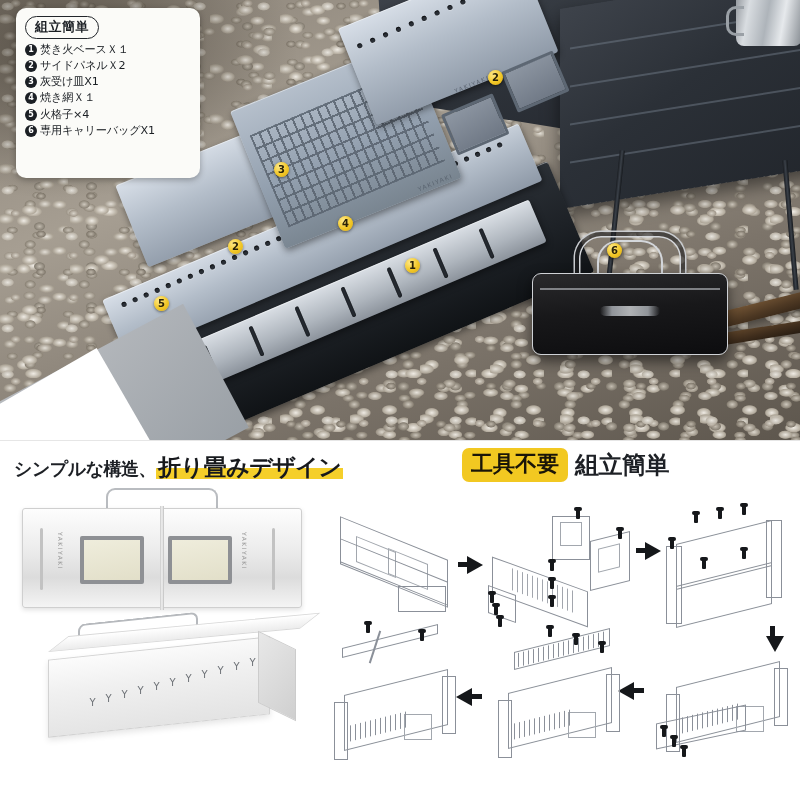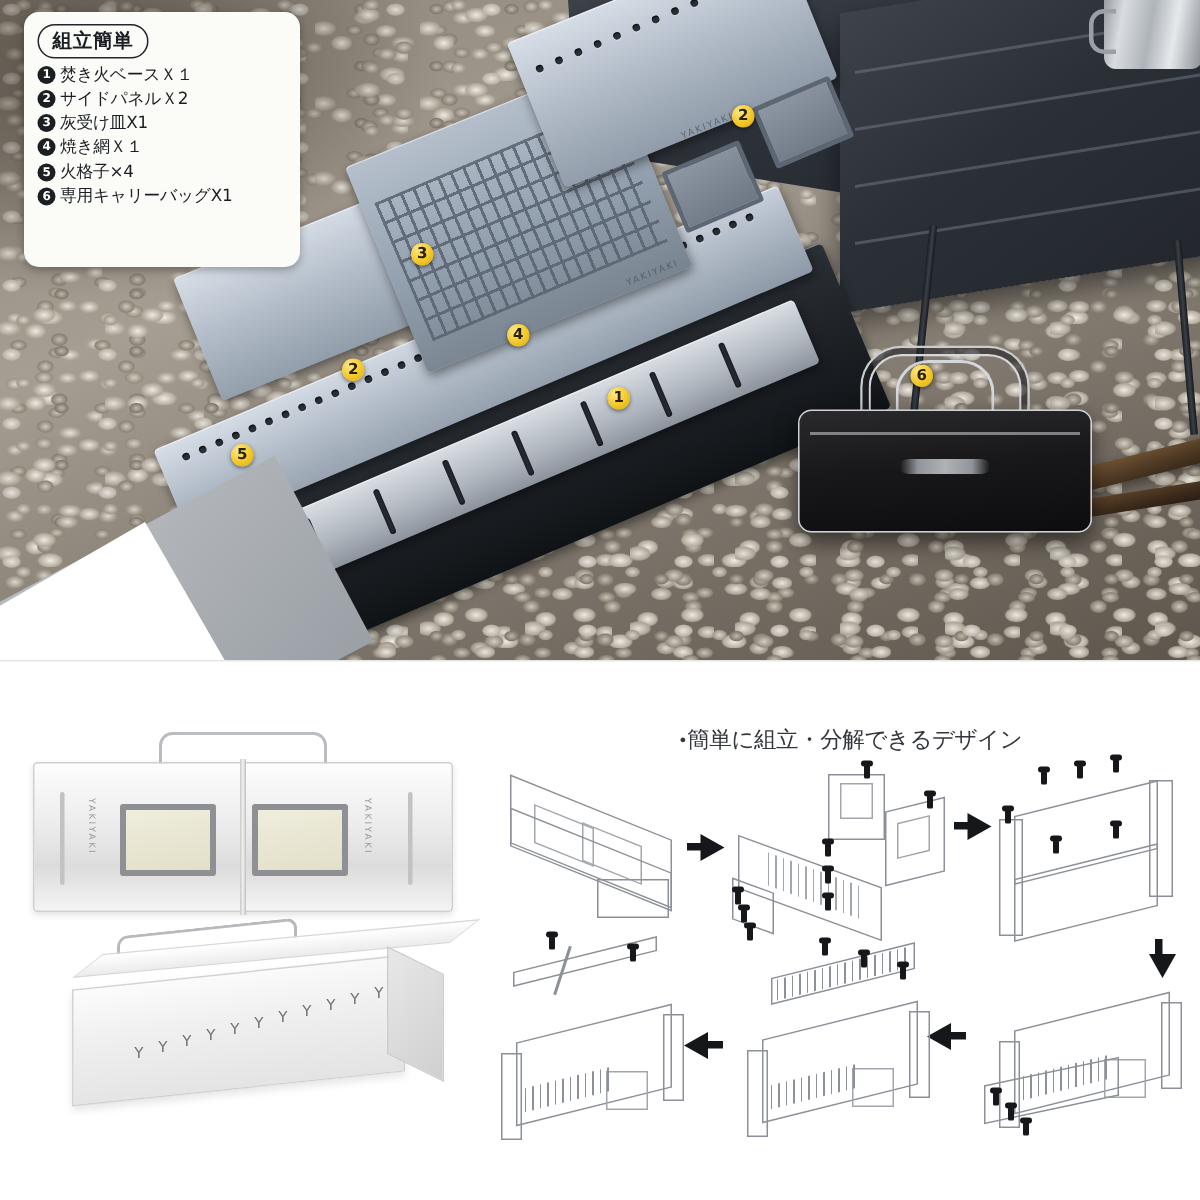--- a/index.html
+++ b/index.html
@@ -472,23 +472,26 @@
           <span class="numdot">6</span>
           <span>専用キャリーバッグX1</span>
         </li>
       </ul>
     </div>
   </div>
 
   <div class="bottom">
     <div class="divider"></div>
 
-
-    <div class="sub-right">
-      <span class="sub-dot">•</span><span>簡単に組立・分解できるデザイン</span>
+    <div class="head-left">
+      <span class="hl-plain">シンプルな構造、</span><span class="hl-wrap"><span class="hl-mark">折り畳みデザイン</span></span>
+    </div>
+
+    <div class="head-right">
+      <span class="badge">工具不要</span><span class="head-right-rest">組立簡単</span>
     </div>
 
     <div class="prod">
       <div class="case-handle"></div>
       <div class="case-front"></div>
       <div class="case-hinge"></div>
       <div class="pane" style="left:80px;"></div>
       <div class="pane" style="left:168px;"></div>
       <div class="case-slot" style="left:40px;"></div>
       <div class="case-slot" style="left:272px;"></div>

